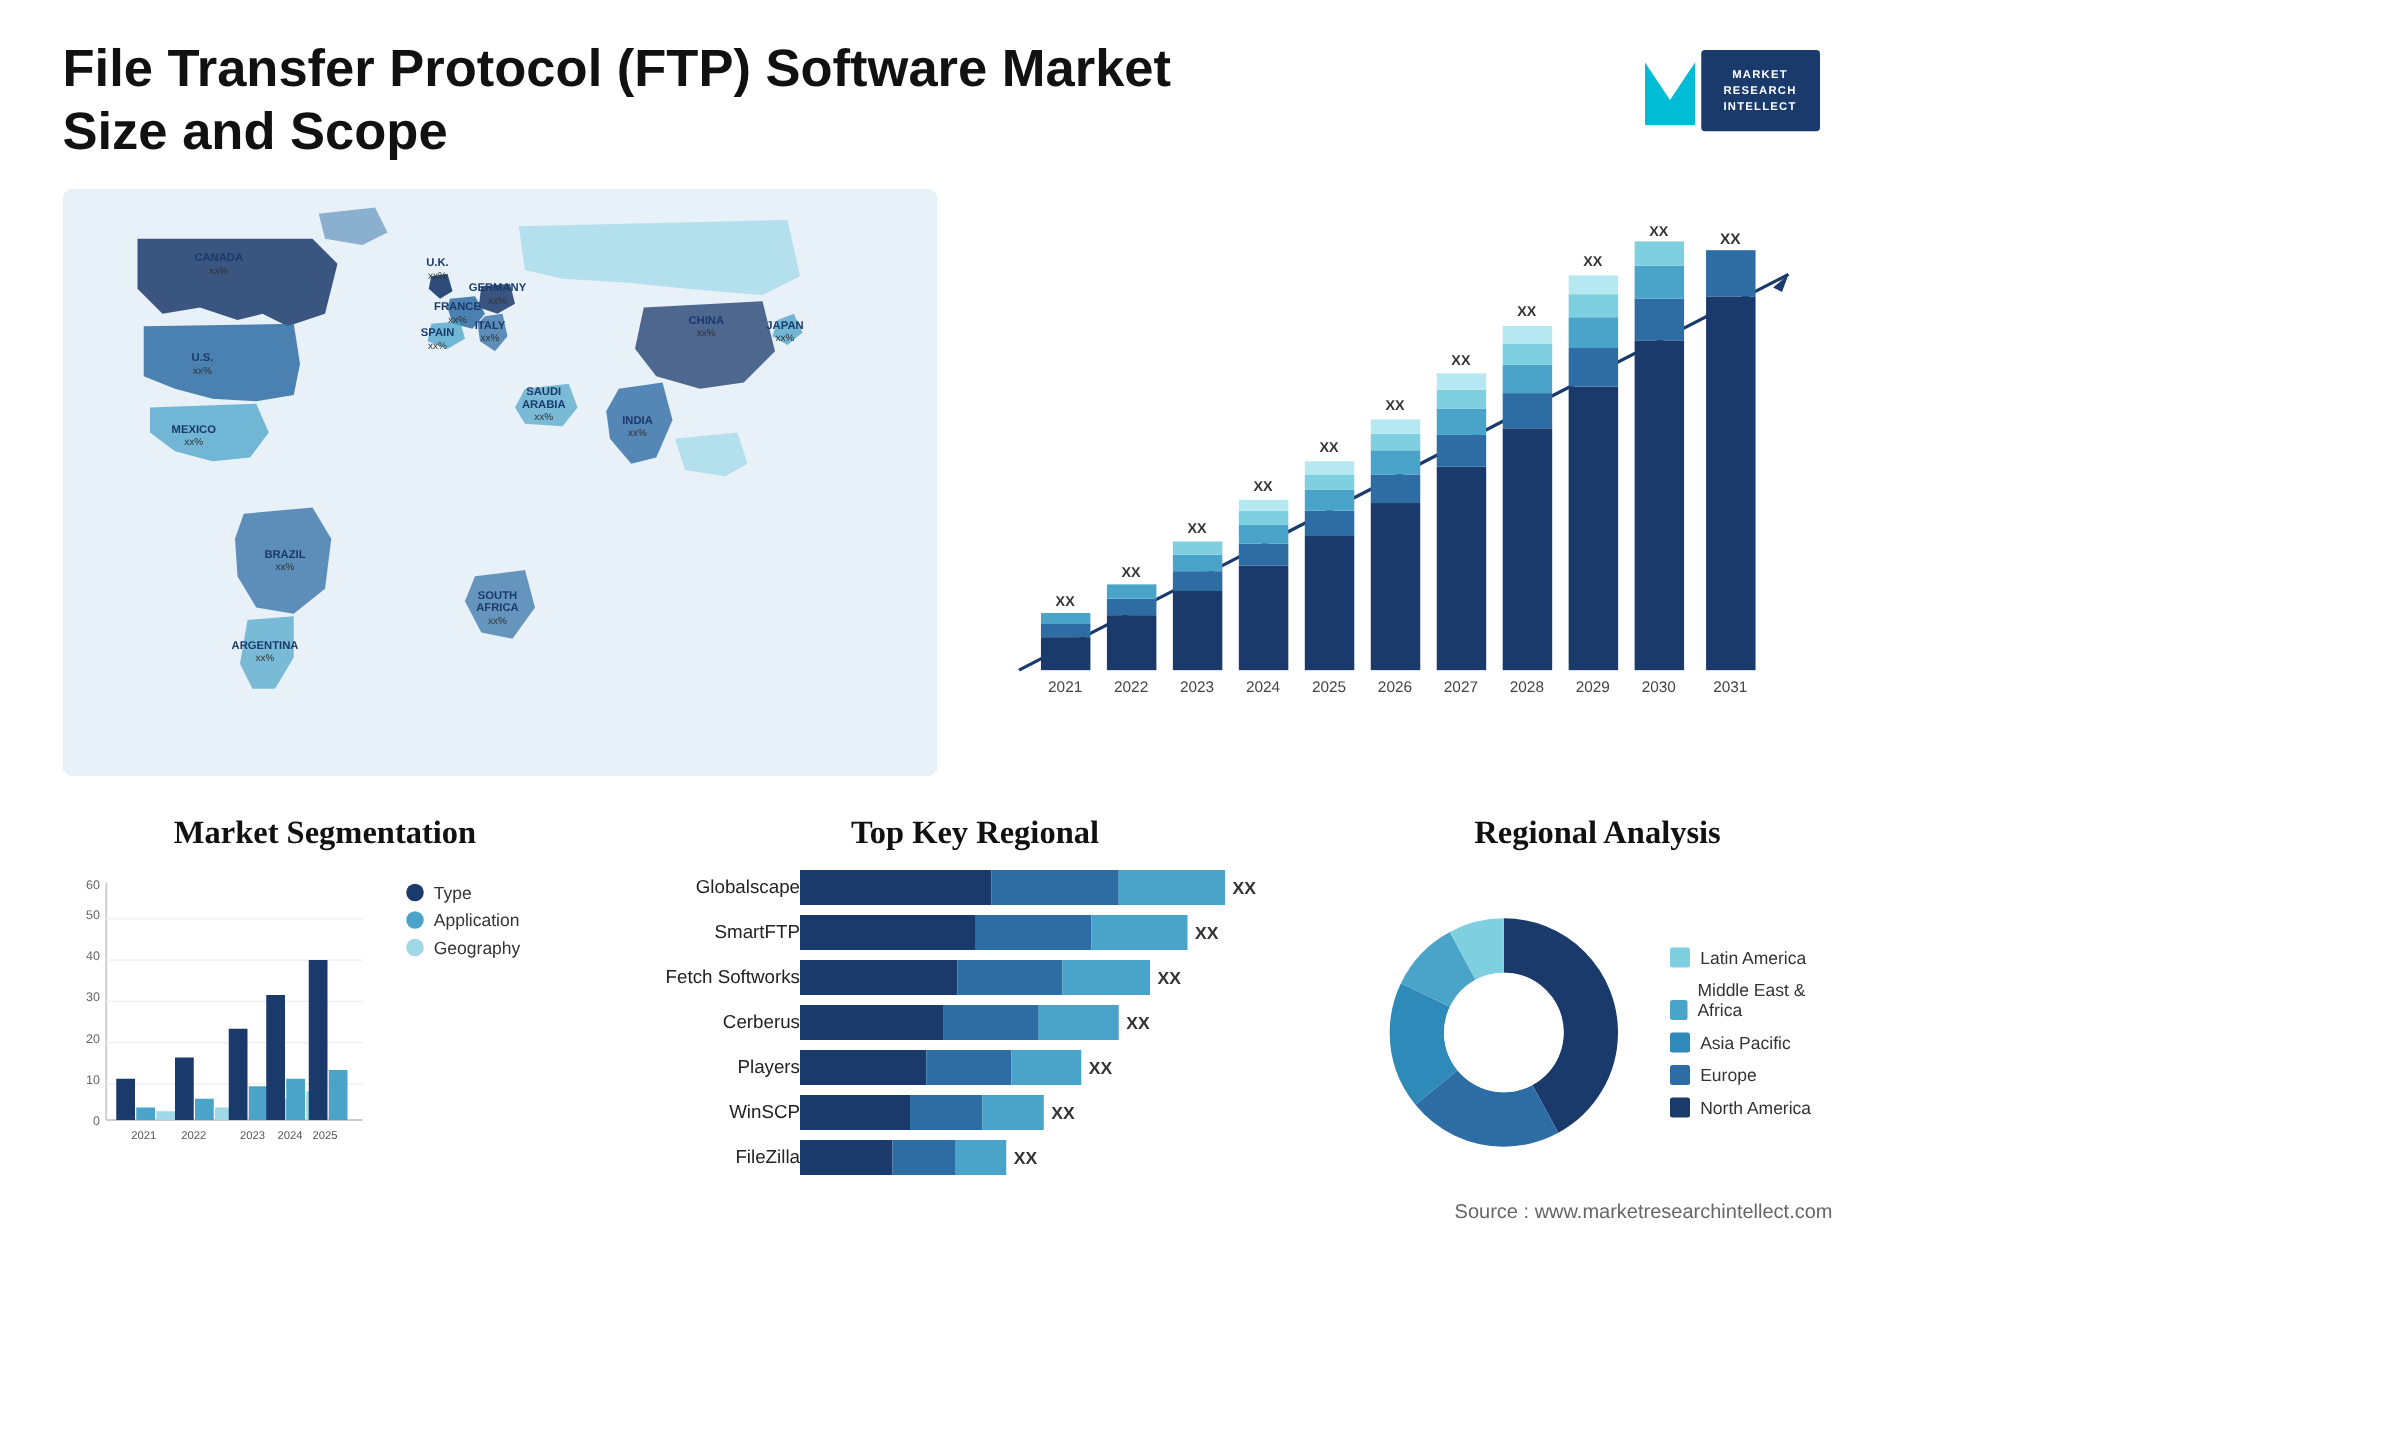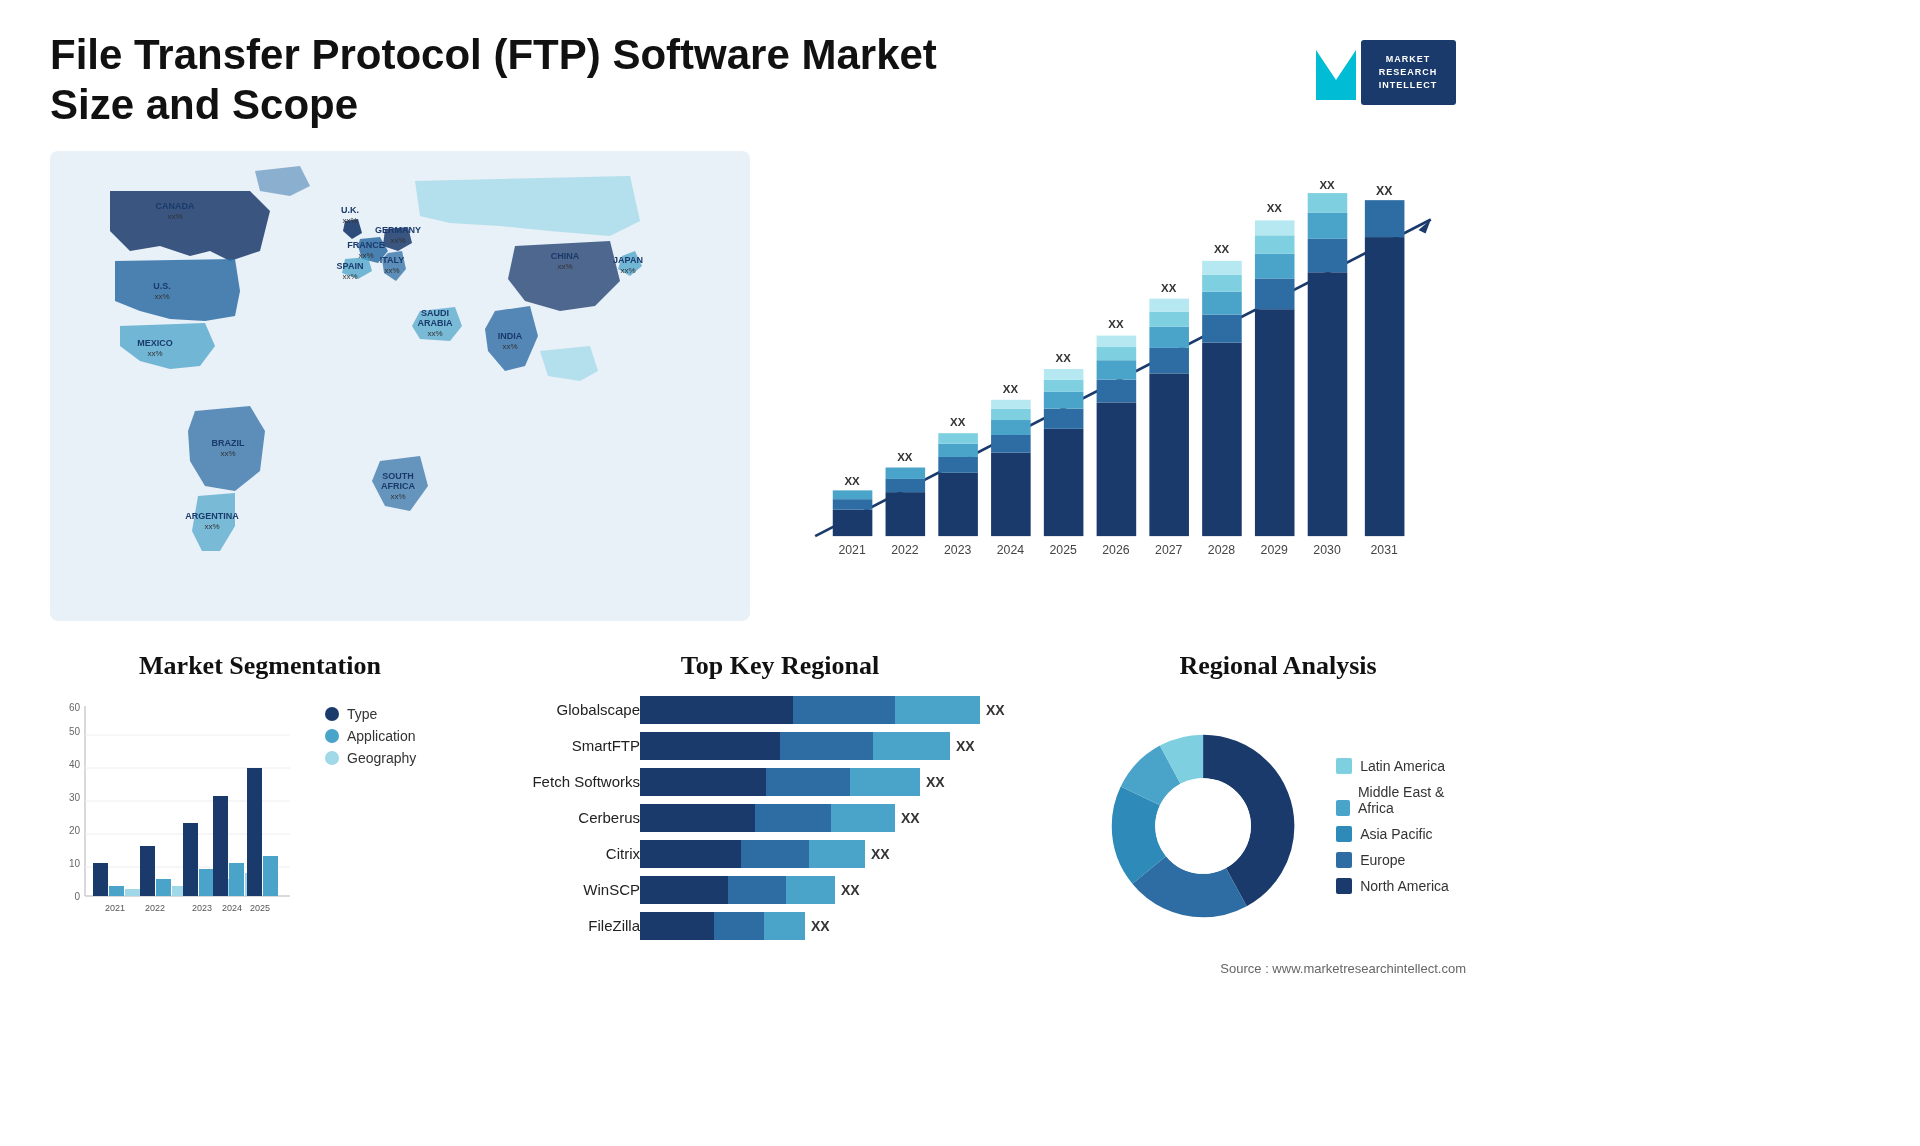--- a/index.html
+++ b/index.html
@@ -153,21 +153,21 @@
       color: #333;
     }
     .donut-legend-color {
       width: 16px;
       height: 16px;
       border-radius: 2px;
     }
     
     .source-text {
       text-align: right;
-      font-size: 13px;
+      font-size: 16px;
       color: #666;
       margin-top: 5px;
     }
     .map-label {
       font-size: 9px;
       font-weight: 700;
       fill: #1a3a6b;
     }
     .map-sub {
       font-size: 8px;
@@ -490,21 +490,21 @@
             <div class="player-bar" style="width:255px;">
               <div class="player-bar-seg" style="width:45%;background:#1a3a6b;"></div>
               <div class="player-bar-seg" style="width:30%;background:#2e6da4;"></div>
               <div class="player-bar-seg" style="width:25%;background:#4aa3c8;"></div>
             </div>
             <span class="player-val">XX</span>
           </div>
         </div>
 
         <div class="player-row">
-          <div class="player-name">Citrix</div>
+          <div class="player-name">Players</div>
           <div class="player-bar-container">
             <div class="player-bar" style="width:225px;">
               <div class="player-bar-seg" style="width:45%;background:#1a3a6b;"></div>
               <div class="player-bar-seg" style="width:30%;background:#2e6da4;"></div>
               <div class="player-bar-seg" style="width:25%;background:#4aa3c8;"></div>
             </div>
             <span class="player-val">XX</span>
           </div>
         </div>
 

